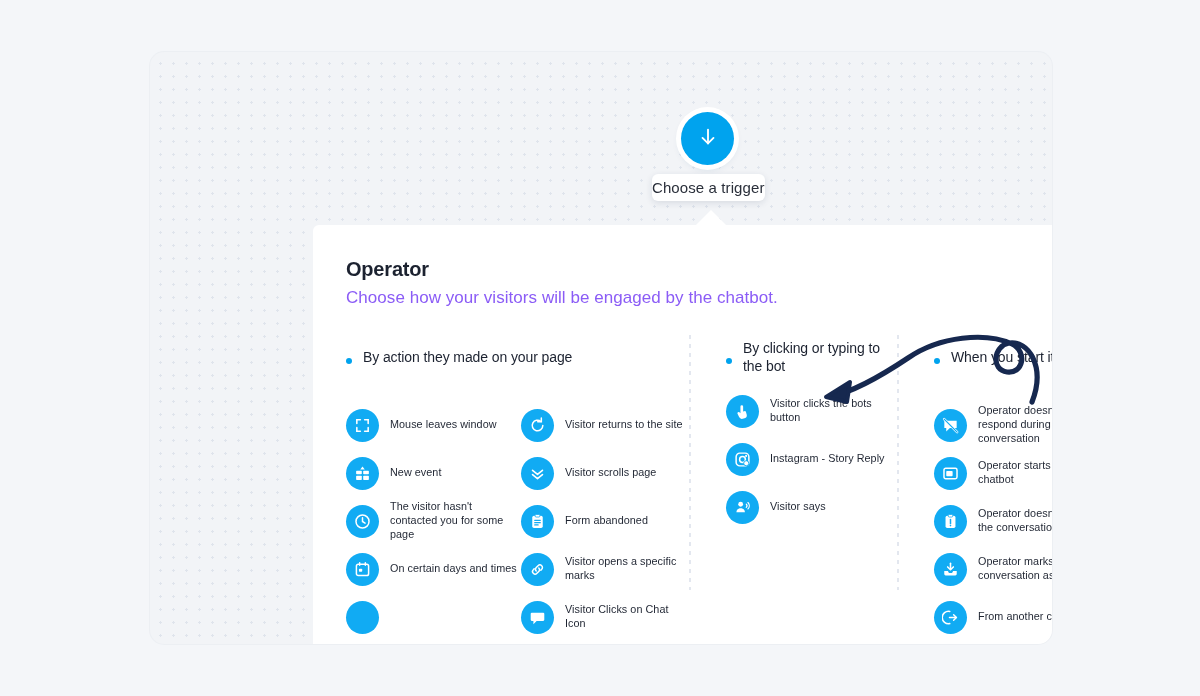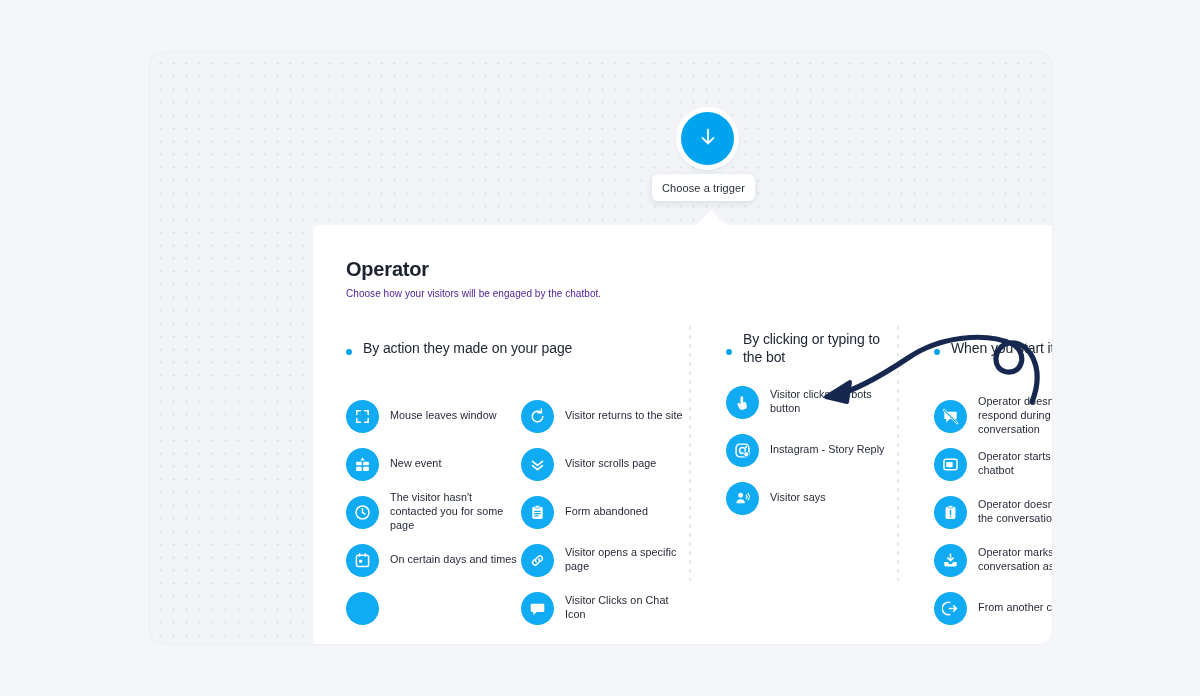--- a/index.html
+++ b/index.html
@@ -36,26 +36,26 @@
     box-shadow: 0 0 0 5px #ffffff, 0 3px 9px rgba(0,70,120,.18);
     display: flex; align-items: center; justify-content: center;
     cursor: pointer;
     z-index: 6;
   }
   #trigger-node svg { width: 22px; height: 22px; }
 
   #trigger-tooltip {
     position: absolute;
     left: 502px; top: 122px;
-    width: 103px; height: 27px;
+    width: 113px; height: 27px;
     background: #ffffff;
     border-radius: 6px;
     box-shadow: 0 2px 7px rgba(25,40,70,.12);
-    display: flex; align-items: center; justify-content: center;
-    font-size: 11px;
+    display: flex; align-items: center; 
+    font-size: 15px;
     color: #2a2f3a;
     letter-spacing: .1px;
     z-index: 6;
     cursor: pointer;
   }
 
   
   #panel-pointer {
     position: absolute;
     left: 545px; top: 158px;
@@ -80,22 +80,22 @@
   #panel-inner { position: relative; padding: 33px 0 0 33px; }
 
   #page-title {
     font-size: 20px;
     font-weight: bold;
     color: #1c2230;
     letter-spacing: -.2px;
     margin: 0;
   }
   #page-subtitle {
-    font-size: 10px;
-    color: #4c1d95;
+    font-size: 17px;
+    color: #8b5cf6;
     margin: 7px 0 0 0;
     letter-spacing: .05px;
   }
 
   
   #columns {
     position: relative;
     display: flex;
     margin-top: 25px;
   }
@@ -301,21 +301,21 @@
                 </div>
                 <div class="trigger-item">
                   <span class="t-icon">
                     <svg viewBox="0 0 24 24">
                       <g fill="none" stroke="#ffffff" stroke-width="2.1" stroke-linecap="round">
                         <path d="M10.2 14.2 a3.6 3.6 0 0 1 0-5 l2.6-2.6 a3.6 3.6 0 1 1 5.1 5.1 L16.7 13"></path>
                         <path d="M13.8 9.8 a3.6 3.6 0 0 1 0 5 l-2.6 2.6 a3.6 3.6 0 1 1 -5.1-5.1 L7.3 11"></path>
                       </g>
                     </svg>
                   </span>
-                  <span class="t-label">Visitor opens a specific page</span>
+                  <span class="t-label">Visitor opens a specific marks</span>
                 </div>
                 <div class="trigger-item">
                   <span class="t-icon">
                     <svg viewBox="0 0 24 24">
                       <path d="M4 5.2 h16 a1.6 1.6 0 0 1 1.6 1.6 v8.4 a1.6 1.6 0 0 1 -1.6 1.6 H10.8 L6.2 21.4 V16.8 H4 a1.6 1.6 0 0 1 -1.6-1.6 V6.8 A1.6 1.6 0 0 1 4 5.2 Z" fill="#ffffff"></path>
                     </svg>
                   </span>
                   <span class="t-label">Visitor Clicks on Chat Icon</span>
                 </div>
               </div>

